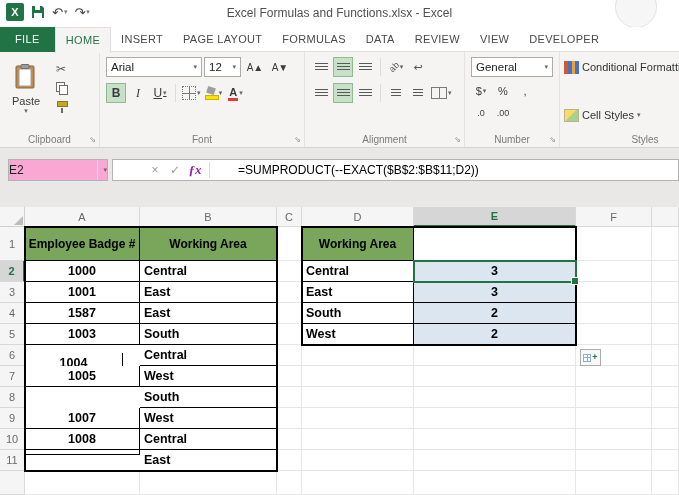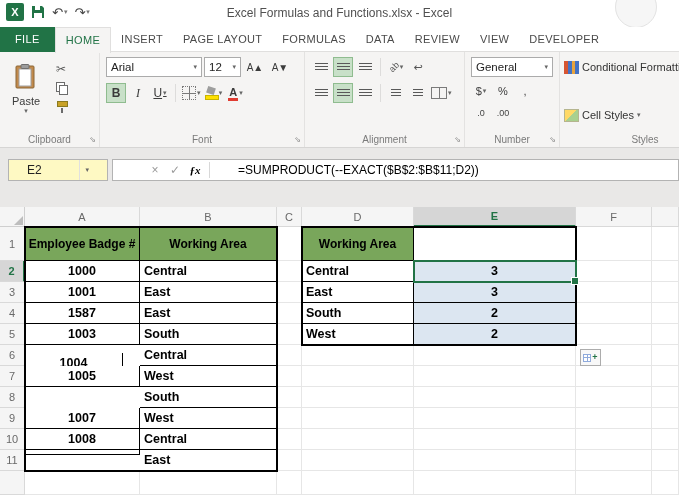--- a/index.html
+++ b/index.html
@@ -90,28 +90,28 @@
   .sicon.cf{background:linear-gradient(to right,#D65532 0 4px,#4472C4 4px 8px,#E8A33D 8px 11px,#4472C4 11px 15px)}
   .sicon.tbl{border:1px solid #7A9CC6;box-sizing:border-box;background:
      linear-gradient(#7A9CC6,#7A9CC6) 0 3px/100% 1px no-repeat,
      linear-gradient(#7A9CC6,#7A9CC6) 0 7px/100% 1px no-repeat,
      linear-gradient(#7A9CC6,#7A9CC6) 5px 0/1px 100% no-repeat,
      linear-gradient(#7A9CC6,#7A9CC6) 10px 0/1px 100% no-repeat,#DEEBF7}
   .sicon.cs{border:1px solid #B5B58F;box-sizing:border-box;background:linear-gradient(135deg,#FFD966 0 50%,#A9D08E 50% 100%)}
 
   
   .fbar{position:absolute;top:148px;left:0;width:679px;height:59px;background:#E9E8E7;z-index:2}
-  .namebox{position:absolute;left:8px;top:11px;width:100px;height:22px;background:#fef9c3;border:1px solid #B3B3B3;
-           box-sizing:border-box;display:flex;align-items:center;padding:0 18px;font-size:12px;color:#222}
+  .namebox{position:absolute;left:8px;top:11px;width:100px;height:22px;background:#f9a8d4;border:1px solid #B3B3B3;
+           box-sizing:border-box;display:flex;align-items:center;padding:0 0;font-size:12px;color:#222}
   .namebox .dd{margin-left:auto;border-left:1px solid #E0E0E0;padding-left:5px;height:100%;display:flex;align-items:center}
   .fx-area{position:absolute;left:112px;top:11px;right:0;height:22px;background:#fff;border:1px solid #B3B3B3;
            box-sizing:border-box;display:flex;align-items:center}
   .fxbtn{width:20px;text-align:center;font-size:12px;color:#9A9A9A;flex:0 0 auto}
   .fxbtn.cancel{margin-left:32px}
-  .fxbtn.fx{color:#000000;font-family:"Liberation Serif",serif;font-style:italic;font-weight:bold;font-size:11px}
+  .fxbtn.fx{color:#a21caf;font-family:"Liberation Serif",serif;font-style:italic;font-weight:bold;font-size:13px}
   .fsep{width:1px;height:16px;background:#D8D8D8;margin:0 4px;flex:0 0 auto}
   .formula-text{margin-left:24px;font-size:12px;color:#000;white-space:nowrap}
 
   
   .sheet{position:absolute;top:207px;left:0;width:679px;height:288px;background:#fff;overflow:hidden}
   .cell{position:absolute;box-sizing:border-box;display:flex;align-items:center;font-size:12px;
         overflow:hidden;white-space:nowrap;color:#000}
   .emptycell{background:#fff;border-right:1px solid #E6E6E6;border-bottom:1px solid #E6E6E6}
   .chdr,.rhdr{background:#F5F5F5;border-right:1px solid #D9D9D9;border-bottom:1px solid #D9D9D9;
               color:#696969;font-size:11px;justify-content:center}

